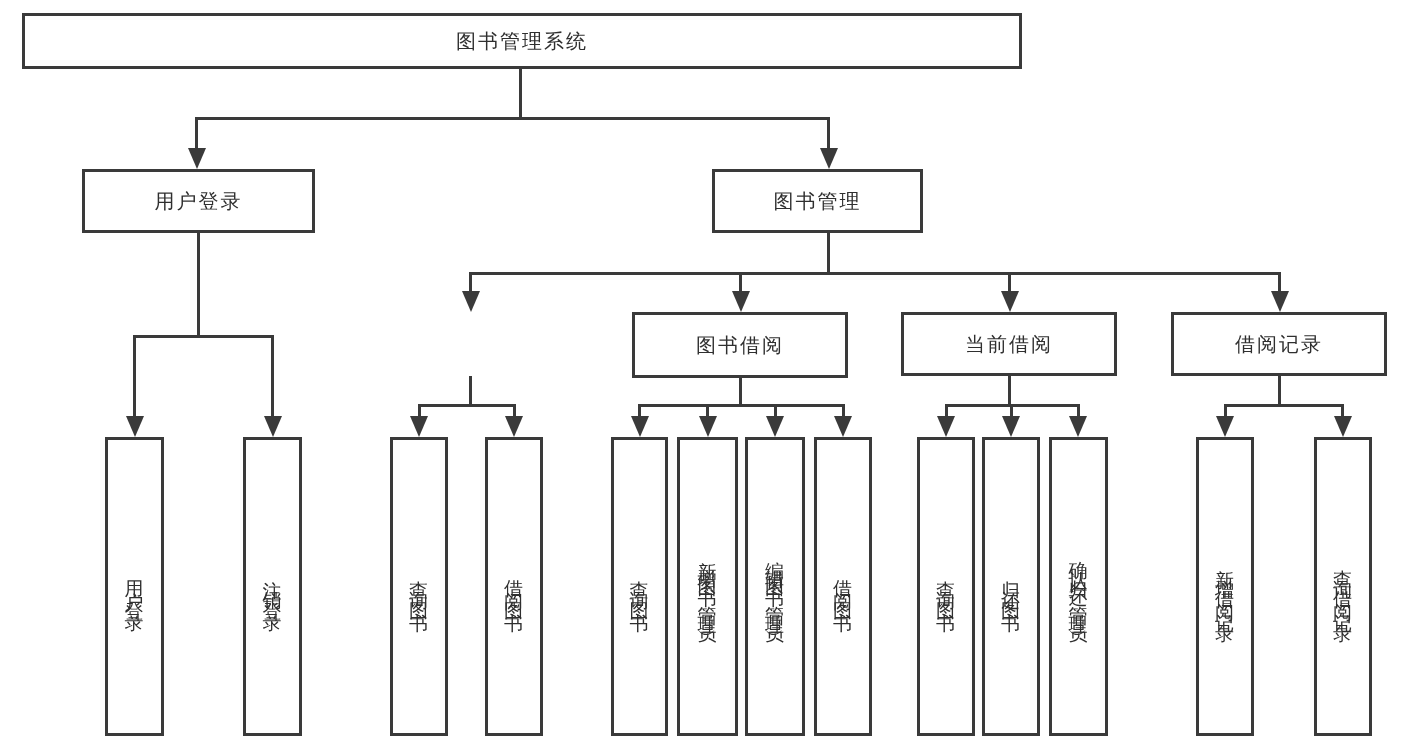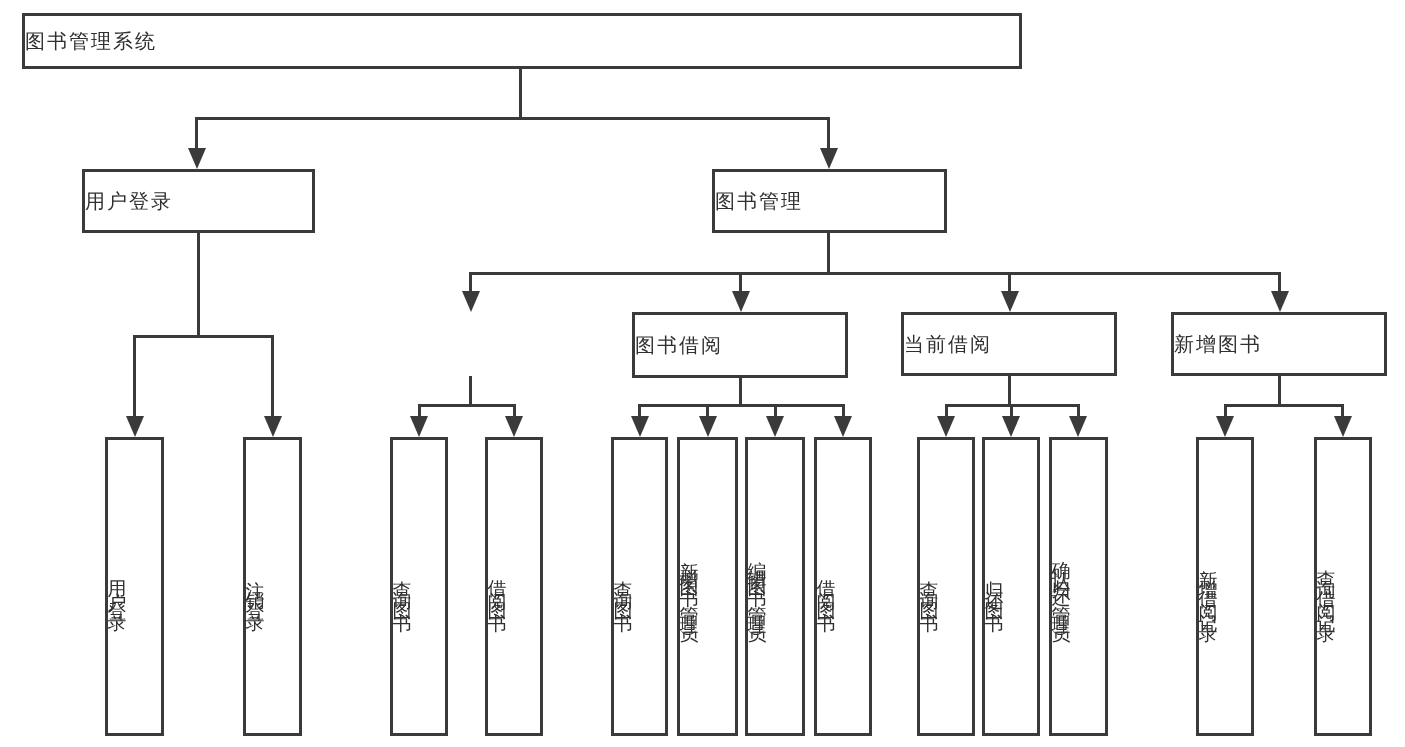--- a/index.html
+++ b/index.html
@@ -15,21 +15,21 @@
     background:var(--background);
     overflow:hidden;
     font-family:"Liberation Sans","DejaVu Sans",sans-serif;
     color:var(--text);
   }
   .node{
     position:absolute;
     box-sizing:border-box;
     border:3px solid var(--line);
     background:var(--background);
-    display:flex;align-items:center;
+    display:flex;align-items:center;justify-content:center;
   }
   .h-label{
     font-size:20px;letter-spacing:2px;white-space:nowrap;
     color:var(--text);
   }
   .v-label{
     writing-mode:vertical-rl;
     font-size:19px;line-height:1;letter-spacing:11px;
     color:var(--text);white-space:nowrap;
   }
@@ -60,21 +60,21 @@
   <div class="vline" style="left:519px;top:68px;height:52px"></div>
   <div class="hline" style="left:195px;top:117px;width:634px"></div>
   <div class="vline" style="left:195px;top:117px;height:32px"></div>
   <div class="arrow" style="left:188px;top:148px"></div>
   <div class="vline" style="left:827px;top:117px;height:32px"></div>
   <div class="arrow" style="left:820px;top:148px"></div>
 
   <div class="node" style="left:82px;top:169px;width:233px;height:64px">
     <span class="h-label">用户登录</span>
   </div>
-  <div class="node" style="left:712px;top:169px;width:235px;height:64px">
+  <div class="node" style="left:712px;top:169px;width:211px;height:64px">
     <span class="h-label">图书管理</span>
   </div>
 
   <div class="vline" style="left:197px;top:232px;height:106px"></div>
   <div class="hline" style="left:133px;top:335px;width:141px"></div>
   <div class="vline" style="left:133px;top:335px;height:82px"></div>
   <div class="arrow" style="left:126px;top:416px"></div>
   <div class="vline" style="left:271px;top:335px;height:82px"></div>
   <div class="arrow" style="left:264px;top:416px"></div>
 
@@ -89,21 +89,21 @@
   <div class="vline" style="left:1278px;top:272px;height:20px"></div>
   <div class="arrow" style="left:1271px;top:291px"></div>
 
   <div class="node" style="left:901px;top:312px;width:216px;height:64px">
     <span class="h-label">当前借阅</span>
   </div>
   <div class="node" style="left:632px;top:312px;width:216px;height:66px">
     <span class="h-label">图书借阅</span>
   </div>
   <div class="node" style="left:1171px;top:312px;width:216px;height:64px">
-    <span class="h-label">新增图书</span>
+    <span class="h-label">借阅记录</span>
   </div>
 
   <div class="vline" style="left:469px;top:376px;height:31px"></div>
   <div class="hline" style="left:418px;top:404px;width:98px"></div>
   <div class="vline" style="left:418px;top:404px;height:13px"></div>
   <div class="arrow" style="left:410px;top:416px"></div>
   <div class="vline" style="left:513px;top:404px;height:13px"></div>
   <div class="arrow" style="left:505px;top:416px"></div>
 
   <div class="vline" style="left:739px;top:377px;height:30px"></div>

